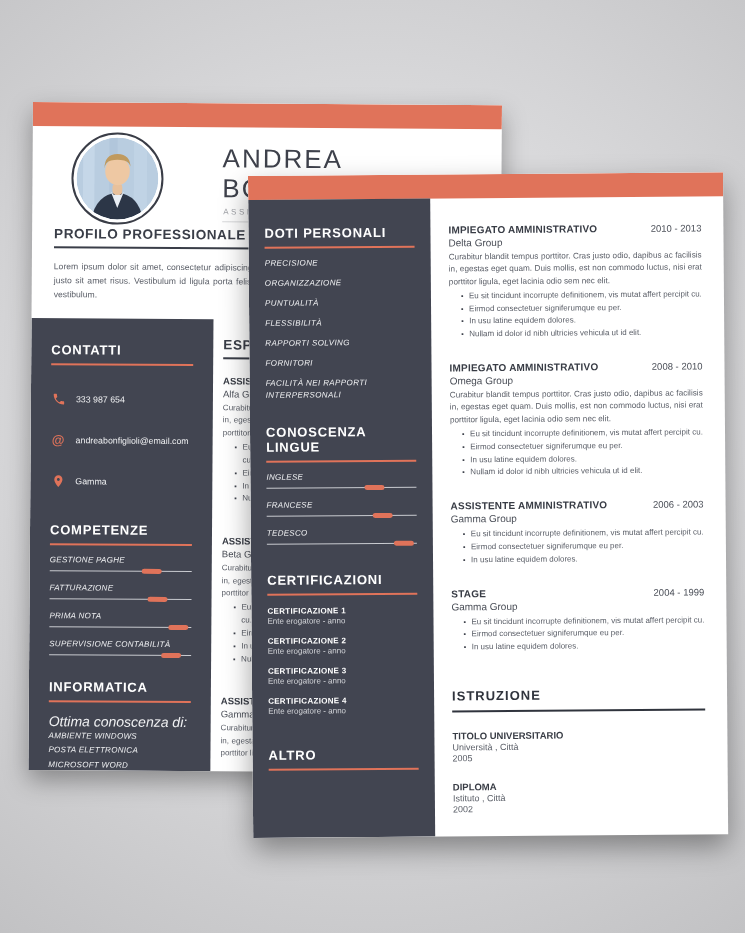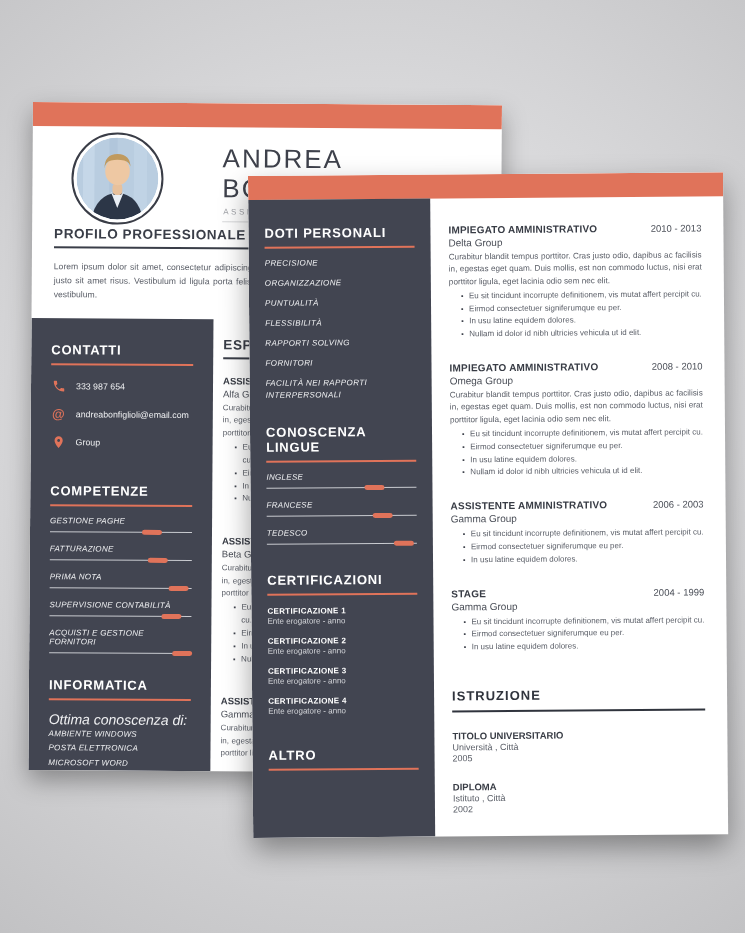--- a/index.html
+++ b/index.html
@@ -24,21 +24,21 @@
   .bp-name{position:absolute;left:190px;top:40px;font-size:26px;letter-spacing:2px;color:#3e414b;line-height:30px;font-weight:400;}
   .bp-sub{position:absolute;left:191px;top:104px;font-size:8px;letter-spacing:2.5px;color:#a3a5aa;}
   .bp-subrule{position:absolute;left:190px;top:118px;width:250px;height:1px;background:#d8d9db;}
   .bp-profile{position:absolute;left:22px;top:124px;width:408px;}
   .bp-h{font-size:13.5px;font-weight:bold;color:#3a3e48;letter-spacing:.6px;}
   .bp-hrule{height:2px;background:#3a3e48;margin-top:5px;}
   .bp-profile p{margin-top:12px;font-size:8.6px;line-height:1.6;color:var(--body);text-align:justify;}
   .bp-side{position:absolute;left:0;top:216px;bottom:0;width:182px;background:var(--dark);padding:24px 20px;}
   .sh{font-size:13px;font-weight:bold;color:#fff;letter-spacing:.8px;}
   .orule{height:2px;background:var(--accent);margin-top:6px;}
-  .contact-row{display:flex;align-items:center;gap:10px;margin-top:13px;}
+  .contact-row{display:flex;align-items:center;gap:10px;margin-top:26px;}
   .contact-row .ic{width:15px;height:15px;flex:0 0 15px;display:flex;align-items:center;justify-content:center;}
   .contact-row .ic svg{width:14px;height:14px;fill:var(--accent);}
   .at-glyph{color:var(--accent);font-weight:bold;font-size:13px;line-height:1;}
   .contact-row span.txt{font-size:8.8px;color:var(--sidetext);}
   .skill{margin-top:10px;}
   .skill .lbl{font-size:8px;font-style:italic;color:var(--sidetext);letter-spacing:.3px;}
   .bar{position:relative;height:6px;margin-top:3px;}
   .bar .line{position:absolute;left:0;right:0;top:2.5px;height:1px;background:#c9cbd0;}
   .bar .knob{position:absolute;top:0.5px;width:20px;height:5px;border-radius:3px;background:var(--accent);transform:translateX(-50%);}
   .mt26{margin-top:34px;} .mt22{margin-top:22px;}
@@ -132,21 +132,21 @@
           <span class="at-glyph">@</span>
         </span>
       <span class="txt">andreabonfiglioli@email.com</span>
     </div>
     <div class="contact-row">
       <span class="ic">
         <svg viewBox="0 0 24 24">
             <path d="M12 2C8.1 2 5 5.1 5 9c0 5.2 7 13 7 13s7-7.8 7-13c0-3.9-3.1-7-7-7zm0 9.5c-1.4 0-2.5-1.1-2.5-2.5S10.6 6.5 12 6.5s2.5 1.1 2.5 2.5-1.1 2.5-2.5 2.5z"></path>
           </svg>
       </span>
-      <span class="txt">Group</span>
+      <span class="txt">Gamma</span>
     </div>
 
     <div class="sh mt26">COMPETENZE</div>
     <div class="orule"></div>
 
     <div class="skill">
       <div class="lbl">GESTIONE PAGHE</div>
       <div class="bar">
           <div class="line"></div>
           <div class="knob" style="left: 72%;"></div>
@@ -164,27 +164,20 @@
       <div class="bar">
           <div class="line"></div>
           <div class="knob" style="left: 91%;"></div>
         </div>
     </div>
     <div class="skill">
       <div class="lbl">SUPERVISIONE CONTABILITÀ</div>
       <div class="bar">
           <div class="line"></div>
           <div class="knob" style="left: 86%;"></div>
-        </div>
-    </div>
-    <div class="skill">
-      <div class="lbl">ACQUISTI E GESTIONE FORNITORI</div>
-      <div class="bar">
-          <div class="line"></div>
-          <div class="knob" style="left: 94%;"></div>
         </div>
     </div>
 
     <div class="sh mt22">INFORMATICA</div>
     <div class="orule"></div>
     <div class="it-intro">Ottima conoscenza di:</div>
     <div class="it-item">AMBIENTE WINDOWS</div>
     <div class="it-item">POSTA ELETTRONICA</div>
     <div class="it-item">MICROSOFT WORD</div>
     <div class="it-item">MICROSOFT EXCEL</div>

